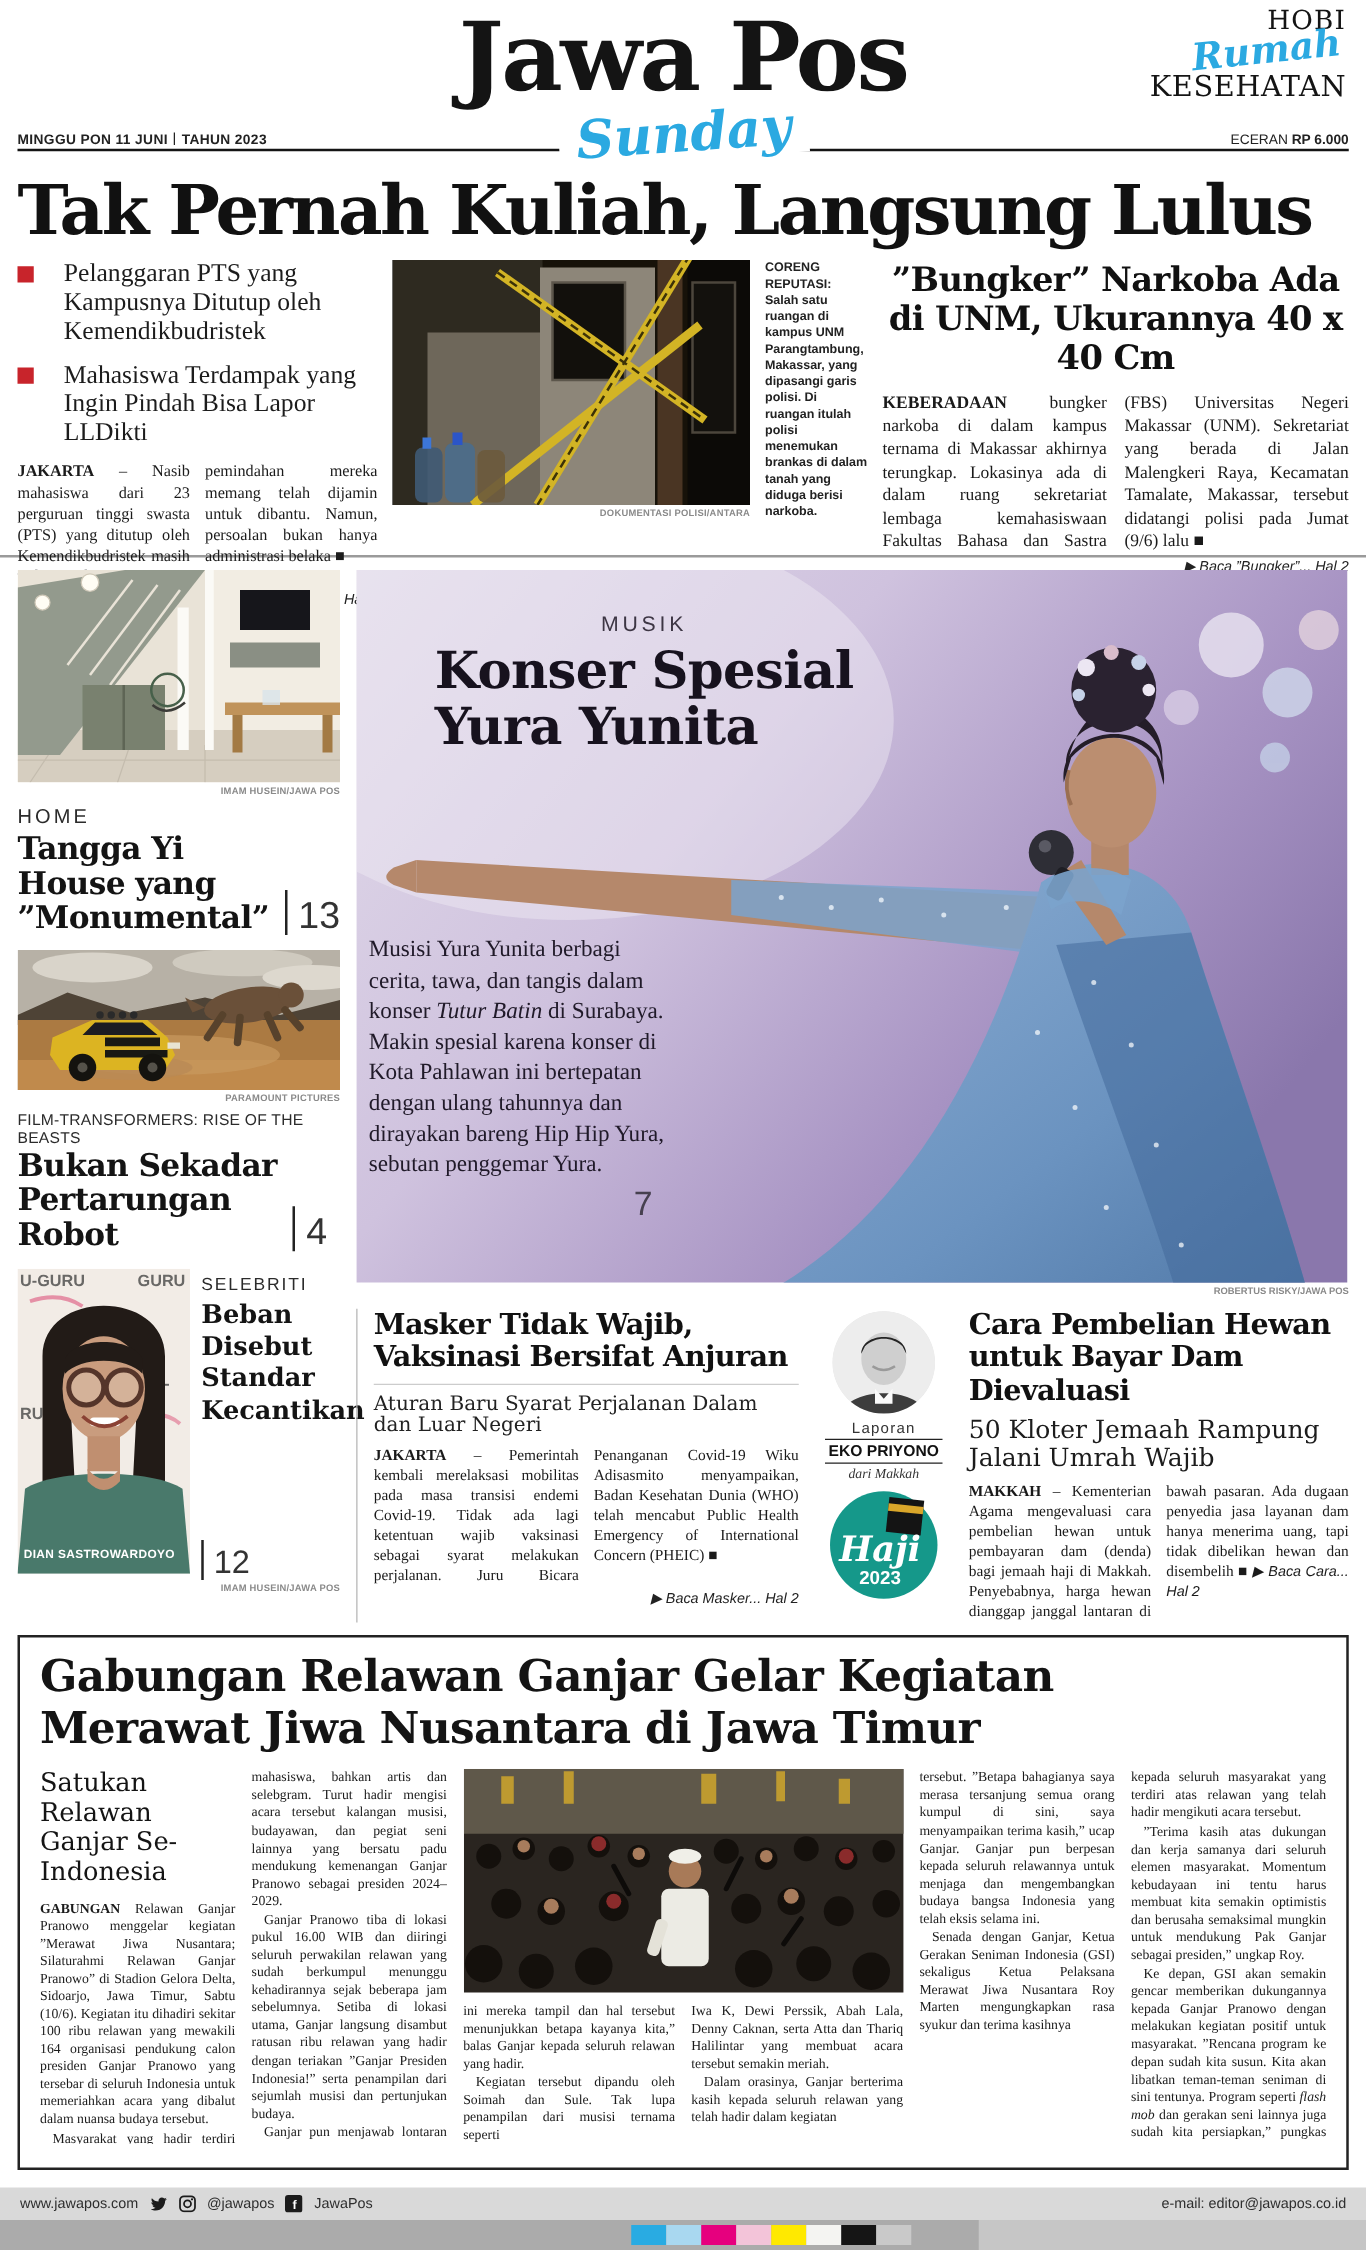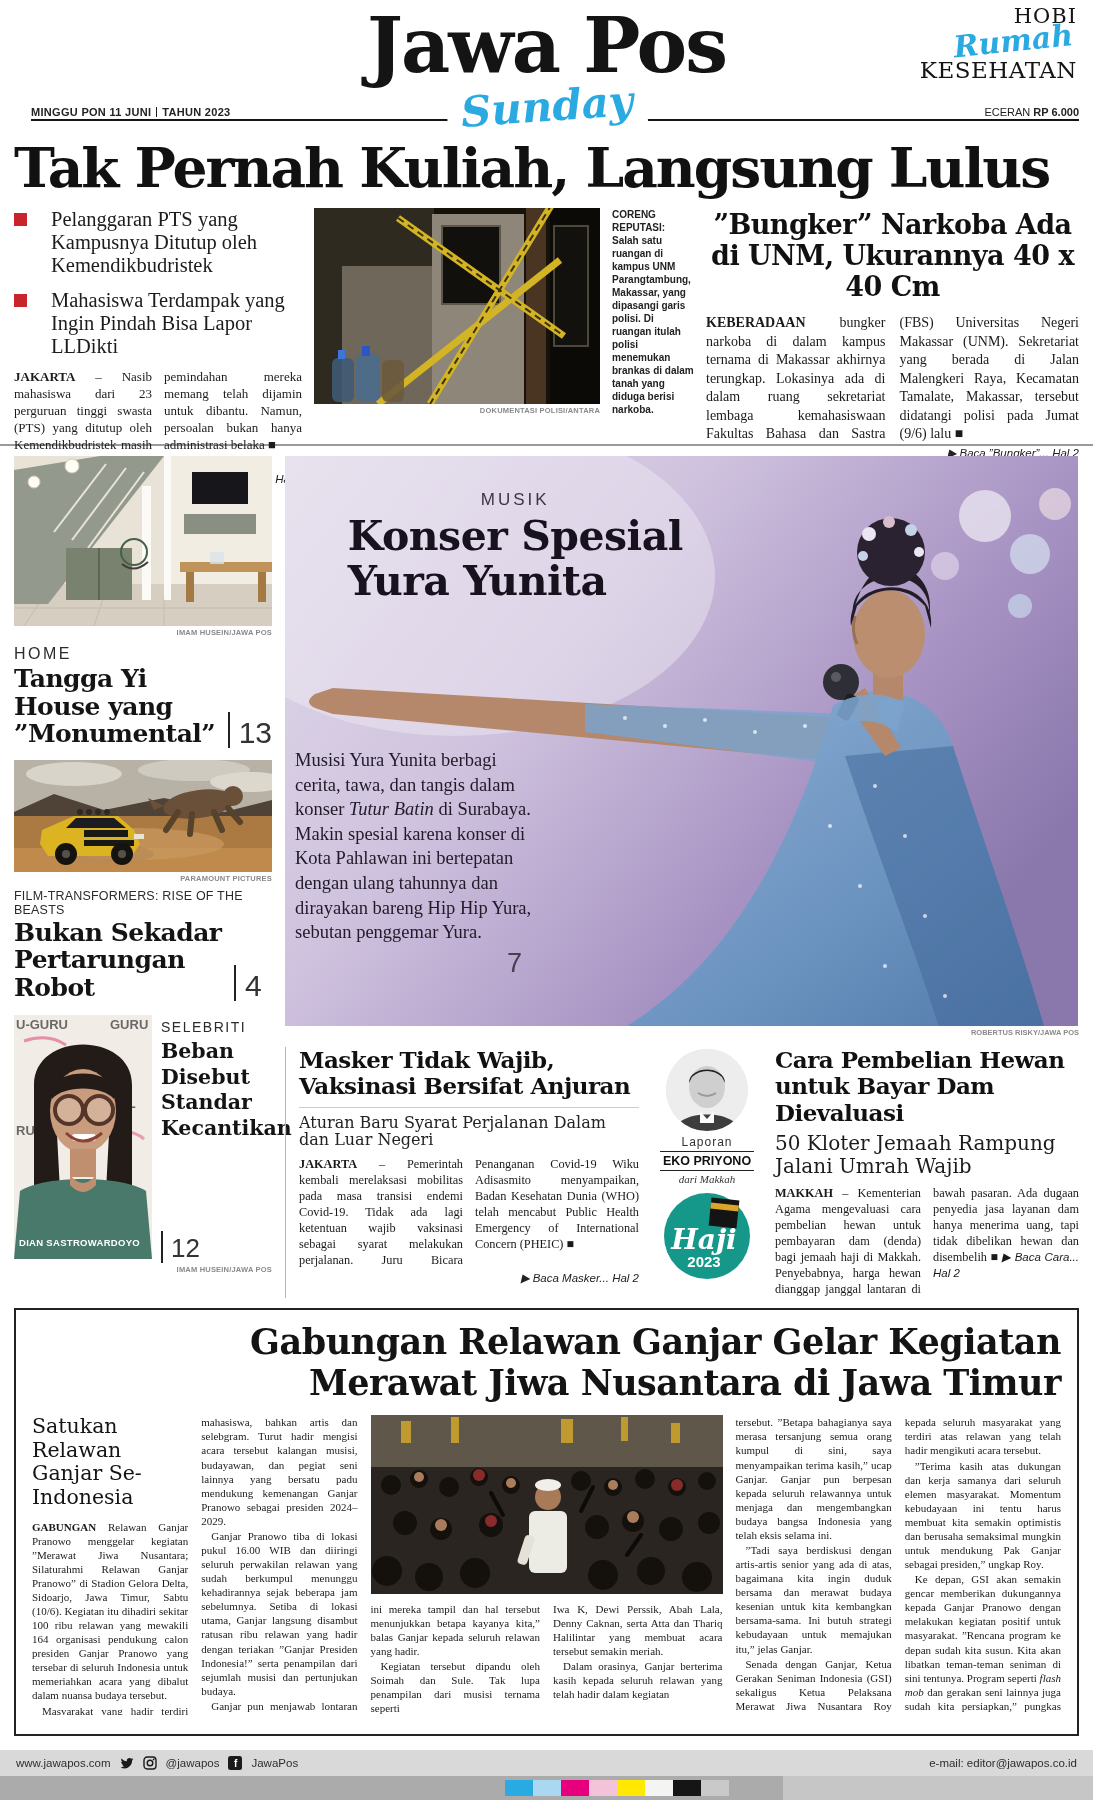--- a/index.html
+++ b/index.html
@@ -10,21 +10,21 @@
   .mast { position:relative; height:134px; }
   .mast-title { position:absolute; left:0; right:0; top:8px; text-align:center;
     font-family:"DejaVu Serif", serif; font-weight:bold; font-size:76px; letter-spacing:-2px; color:#141414; line-height:1; }
   .mast-sunday { position:absolute; left:50%; top:86px; transform:translateX(-50%) rotate(-4deg);
     font-family:"DejaVu Serif", serif; font-style:italic; font-weight:bold; font-size:42px;
     color:#2BA9E1; background:#fff; padding:0 14px; z-index:2; line-height:1; }
   .mast-right { position:absolute; right:16px; top:6px; text-align:right; line-height:1; }
   .mr-top { font-family:"DejaVu Serif", serif; font-size:21px; letter-spacing:1px; color:#141414; }
   .mr-mid { font-family:"DejaVu Serif", serif; font-style:italic; font-weight:bold; font-size:30px; color:#2BA9E1; transform:rotate(-6deg); margin:1px 4px 1px 0; }
   .mr-bot { font-family:"DejaVu Serif", serif; font-size:23px; letter-spacing:0.5px; color:#141414; }
-  .dateline { position:absolute; left:31px; right:14px; top:107px; border-bottom:2px solid #141414; height:14px; z-index:1; }
+  .dateline { position:absolute; left:14px; right:14px; top:107px; border-bottom:2px solid #141414; height:14px; z-index:1; }
   .dl-left { position:absolute; left:0; bottom:1px; font-family:"Liberation Sans", sans-serif; font-size:11px; color:#222; letter-spacing:0.3px; }
   .dl-left b, .dl-right b { font-weight:bold; }
   .dl-sep { display:inline-block; width:1px; height:10px; background:#222; margin:0 5px; vertical-align:-1px; }
   .dl-right { position:absolute; right:0; bottom:1px; font-family:"Liberation Sans", sans-serif; font-size:11px; color:#222; }
 
   
   .lead-head { padding:6px 14px 2px; font-family:"DejaVu Serif", serif; font-weight:bold;
     font-size:55px; letter-spacing:-2px; line-height:1.02; color:#111; white-space:nowrap; }
 
   
@@ -82,21 +82,21 @@
   .rep-circle { width:82px; height:82px; border-radius:50%; overflow:hidden; margin:2px auto 4px; background:#e6e6e6; }
   .rep-label { font-size:12px; letter-spacing:1px; color:#333; }
   .rep-name { font-size:12.5px; font-weight:bold; color:#111; border-top:1.5px solid #222; border-bottom:1.5px solid #222; padding:2px 0; margin:2px 6px; }
   .rep-from { font-family:"Liberation Serif", serif; font-style:italic; font-size:11px; color:#333; margin-bottom:6px; }
   .cara { flex:1; }
   .cara-sub { font-family:"DejaVu Serif", serif; font-size:20px; line-height:1.15; margin:6px 0 8px; color:#1c1c1c; }
   .inline-rm { font-family:"Liberation Sans", sans-serif; font-style:italic; font-size:11.5px; }
 
   
   .gbox { margin:10px 14px 0; border:2px solid #222; padding:12px 16px 8px; height:428px; overflow:hidden; }
-  .g-head { text-align:right; font-family:"DejaVu Serif", serif; font-size:35px; line-height:1.16; color:#141414; letter-spacing:-0.5px; }
+  .g-head { text-align:left; font-family:"DejaVu Serif", serif; font-size:35px; line-height:1.16; color:#141414; letter-spacing:-0.5px; }
   .g-cols { display:flex; gap:13px; margin-top:12px; height:300px; overflow:hidden; }
   .gcol { flex:1; font-size:11px; line-height:1.28; text-align:justify; color:#1b1b1b; }
   .gcol p + p { text-indent:10px; margin-top:1px; }
   .g-sub { font-family:"DejaVu Serif", serif; font-size:20.5px; line-height:1.15; margin-bottom:10px; text-align:left; color:#141414; }
   .gmid { flex:2.12; display:flex; flex-direction:column; }
   .gmid-photo { width:100%; overflow:hidden; }
   .gmid-cols { display:flex; gap:13px; margin-top:8px; }
   .gmid-cols .gcol { flex:1; }
   .g-sig { font-weight:bold; }
   .g-flash { font-style:italic; }
@@ -521,21 +521,20 @@
             <p>Kegiatan tersebut dipandu oleh Soimah dan Sule. Tak lupa penampilan dari musisi ternama seperti</p>
           </div>
           <div class="gcol">
             <p>Iwa K, Dewi Perssik, Abah Lala, Denny Caknan, serta Atta dan Thariq Halilintar yang membuat acara tersebut semakin meriah.</p>
             <p>Dalam orasinya, Ganjar berterima kasih kepada seluruh relawan yang telah hadir dalam kegiatan</p>
           </div>
         </div>
       </div>
       <div class="gcol">
         <p>tersebut. ”Betapa bahagianya saya merasa tersanjung semua orang kumpul di sini, saya menyampaikan terima kasih,” ucap Ganjar. Ganjar pun berpesan kepada seluruh relawannya untuk menjaga dan mengembangkan budaya bangsa Indonesia yang telah eksis selama ini.</p>
-        <p>”Tadi saya berdiskusi dengan artis-artis senior yang ada di atas, bagaimana kita ingin duduk bersama dan merawat budaya kesenian untuk kita kembangkan bersama-sama. Ini butuh strategi kebudayaan untuk memajukan itu,” jelas Ganjar.</p>
         <p>Senada dengan Ganjar, Ketua Gerakan Seniman Indonesia (GSI) sekaligus Ketua Pelaksana Merawat Jiwa Nusantara Roy Marten mengungkapkan rasa syukur dan terima kasihnya</p>
       </div>
       <div class="gcol">
         <p>kepada seluruh masyarakat yang terdiri atas relawan yang telah hadir mengikuti acara tersebut.</p>
         <p>”Terima kasih atas dukungan dan kerja samanya dari seluruh elemen masyarakat. Momentum kebudayaan ini tentu harus membuat kita semakin optimistis dan berusaha semaksimal mungkin untuk mendukung Pak Ganjar sebagai presiden,” ungkap Roy.</p>
         <p><span>Ke depan, GSI akan semakin gencar memberikan dukungannya kepada Ganjar Pranowo dengan melakukan kegiatan positif untuk masyarakat. ”Rencana program ke depan sudah kita susun. Kita akan libatkan teman-teman seniman di sini tentunya. Program seperti </span><span class="g-flash">flash mob</span><span> dan gerakan seni lainnya juga sudah kita persiapkan,” pungkas Roy. </span><span class="g-sig">(als/c17/wir)</span></p>
       </div>
     </div>
   </section>
 

